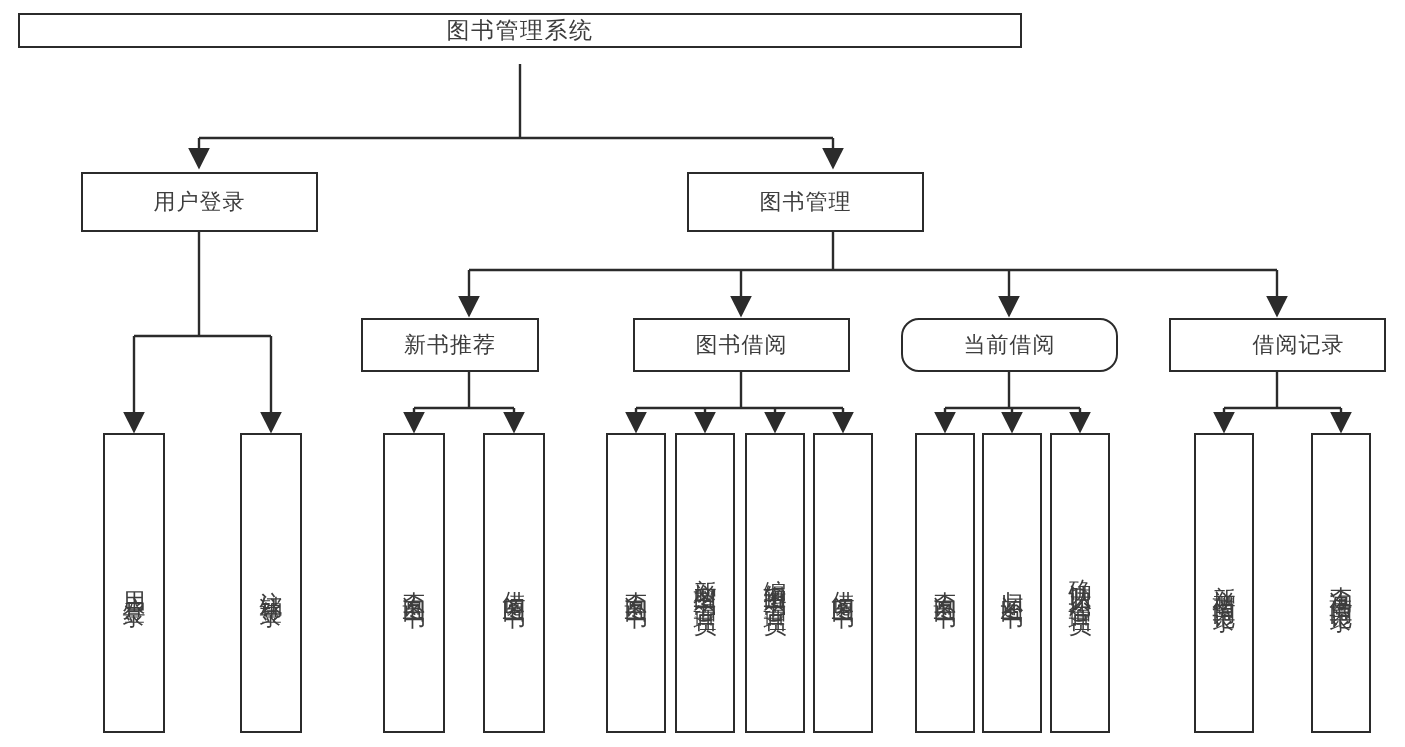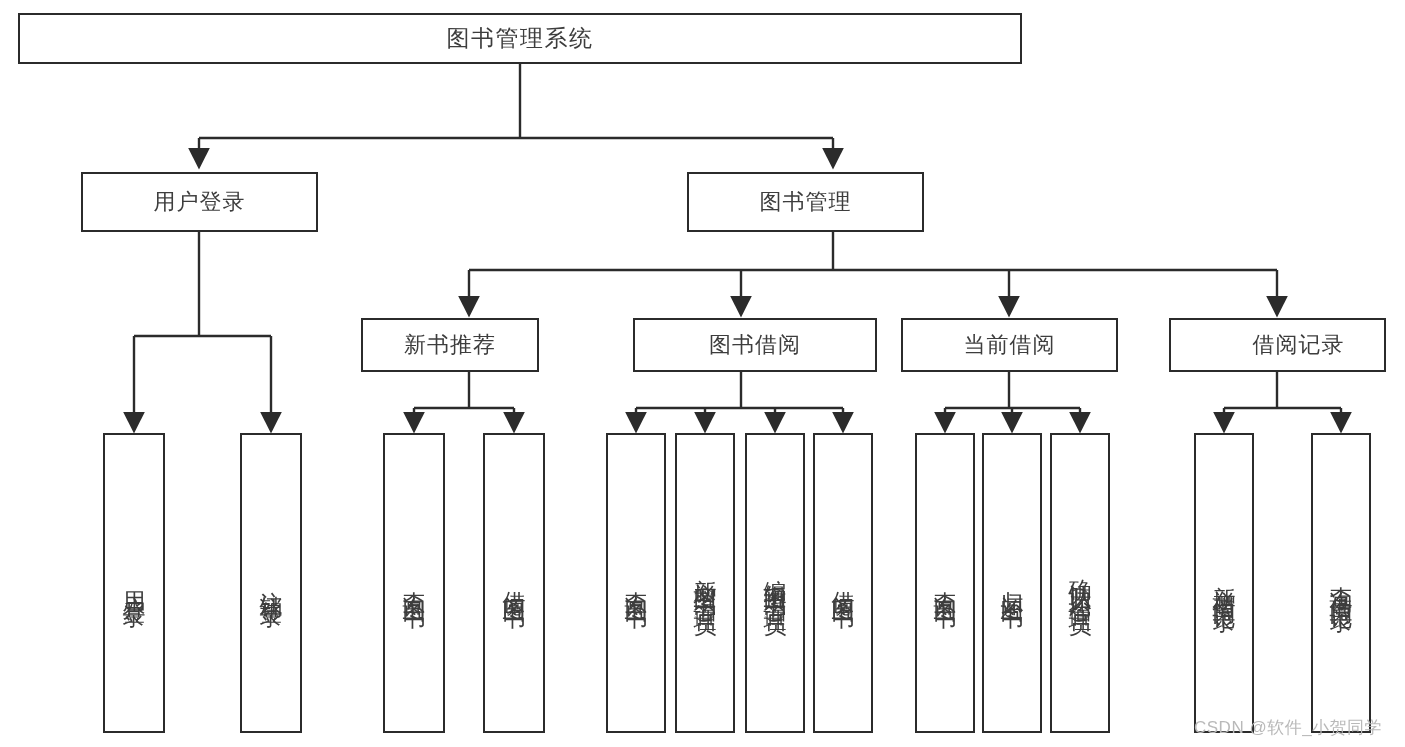--- a/index.html
+++ b/index.html
@@ -122,38 +122,38 @@
       <path d="M 1012 408 L 1012 430" marker-end="url(#arrow)"></path>
       <path d="M 1080 408 L 1080 430" marker-end="url(#arrow)"></path>
 
       <path d="M 1277 372 L 1277 408"></path>
       <path d="M 1224 408 L 1341 408"></path>
       <path d="M 1224 408 L 1224 430" marker-end="url(#arrow)"></path>
       <path d="M 1341 408 L 1341 430" marker-end="url(#arrow)"></path>
     </g>
   </svg>
 
-  <div class="node h root" style="left:18px; top:13px; width:1004px; height:51px;">
+  <div class="node h root" style="left:18px; top:13px; width:1004px; height:35px;">
     <span class="label">图书管理系统</span>
   </div>
 
   <div class="node h" style="left:81px; top:172px; width:237px; height:60px;">
     <span class="label">用户登录</span>
   </div>
   <div class="node h" style="left:687px; top:172px; width:237px; height:60px;">
     <span class="label">图书管理</span>
   </div>
 
   <div class="node h" style="left:361px; top:318px; width:178px; height:54px;">
     <span class="label">新书推荐</span>
   </div>
-  <div class="node h" style="left:633px; top:318px; width:244px; height:54px;">
+  <div class="node h" style="left:633px; top:318px; width:217px; height:54px;">
     <span class="label">图书借阅</span>
   </div>
-  <div class="node h" style="left:901px; top:318px; width:217px; height:54px;">
+  <div class="node h" style="left:901px; top:318px; width:217px; height:54px;border-radius:18px;">
     <span class="label">当前借阅</span>
   </div>
   <div class="node h" style="left:1169px; top:318px; width:217px; height:54px;padding-left:42px;">
     <span class="label">借阅记录</span>
   </div>
 
   <div class="node v" style="left:103px; top:433px; width:62px; height:300px;">
     <span class="label">用户登录</span>
   </div>
   <div class="node v" style="left:240px; top:433px; width:62px; height:300px;">
@@ -190,15 +190,14 @@
     <span class="label">确认归还（管理员）</span>
   </div>
 
   <div class="node v" style="left:1194px; top:433px; width:60px; height:300px;">
     <span class="label">新增借阅记录</span>
   </div>
   <div class="node v" style="left:1311px; top:433px; width:60px; height:300px;">
     <span class="label">查询借阅记录</span>
   </div>
 
-  <div class="watermark" style="left:1194px; top:716px;">CSDN @软件_小贺同学</div>
 
 </div>
 
 </body></html>

